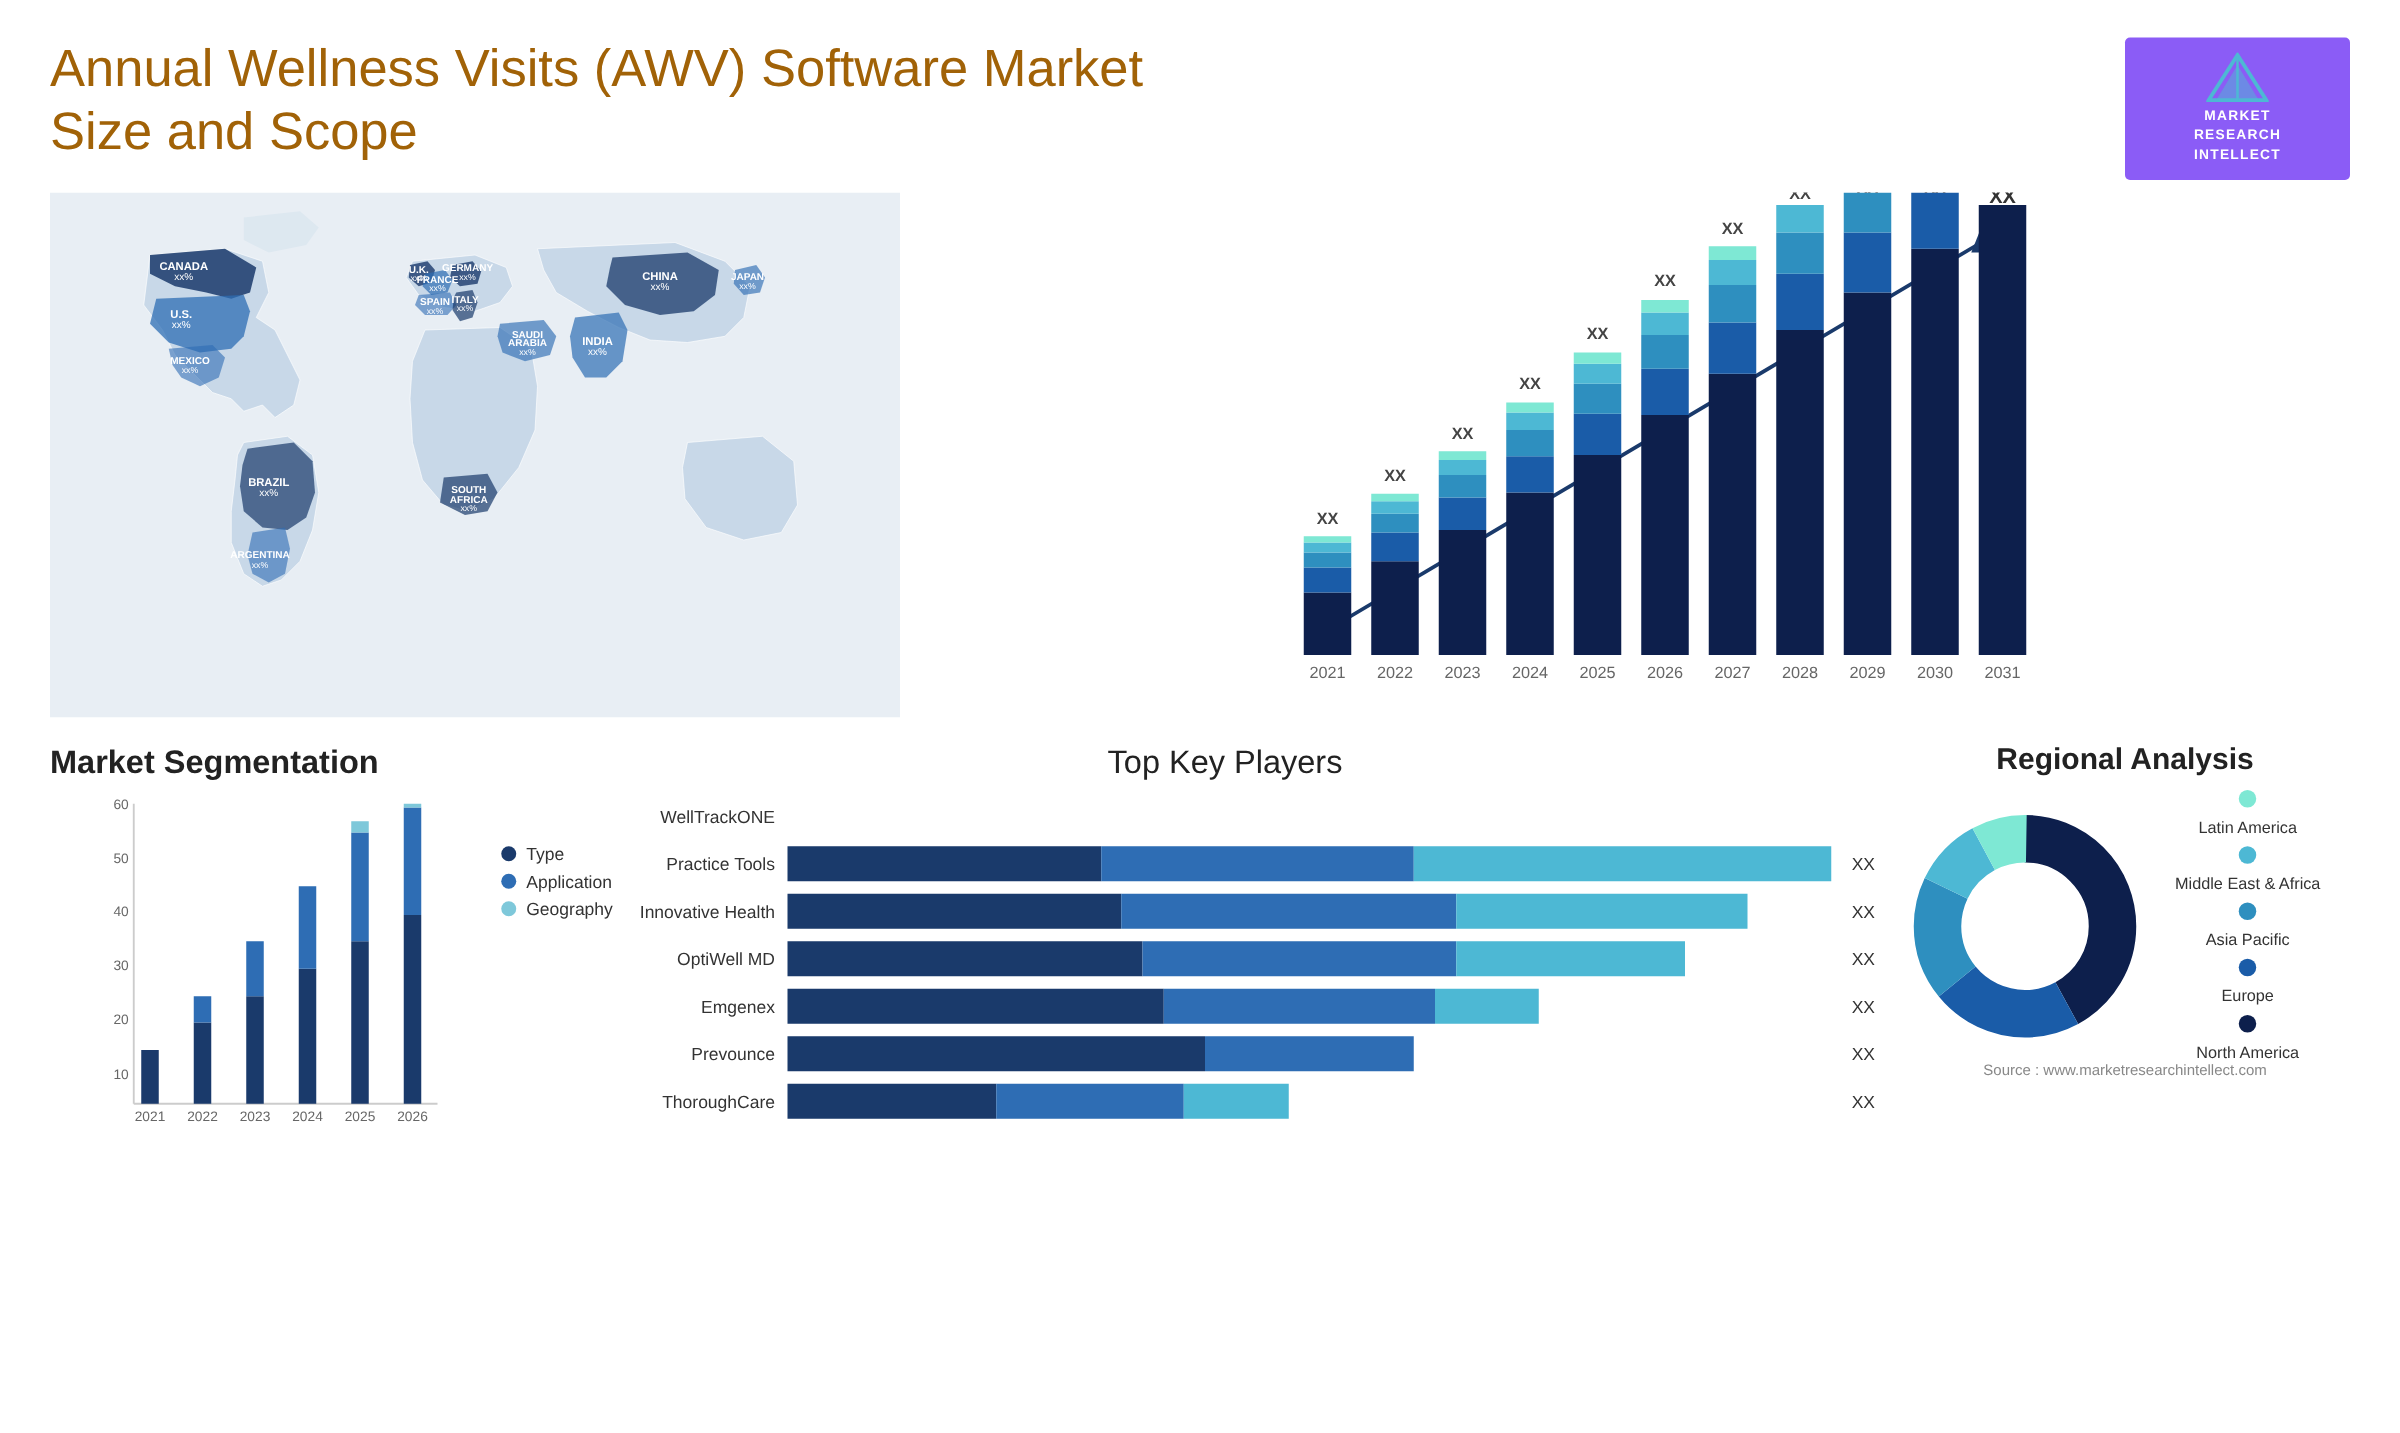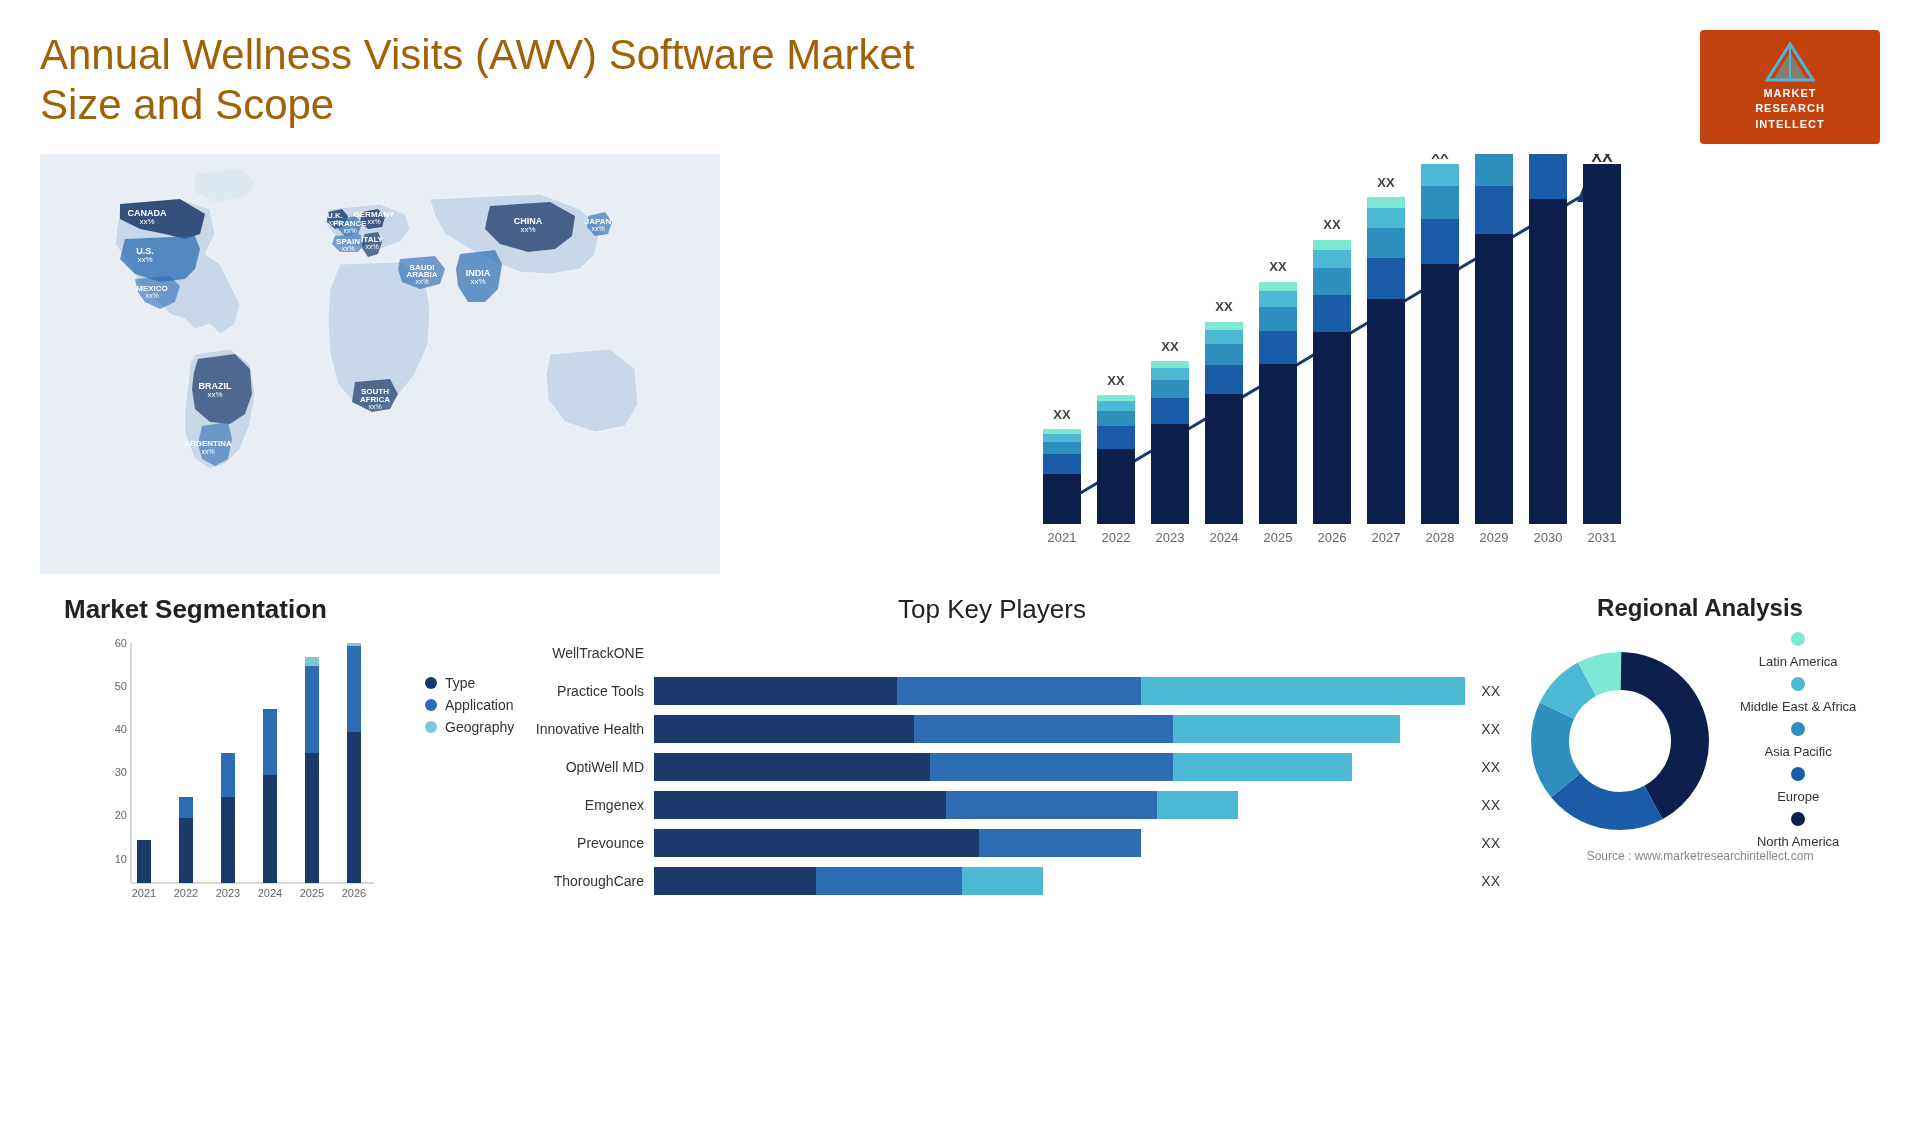--- a/index.html
+++ b/index.html
@@ -23,21 +23,21 @@
       font-size: 42px;
       font-weight: 400;
       color: #a16207;
       line-height: 1.2;
       max-width: 900px;
     }
     .logo-box {
       display: flex;
       flex-direction: column;
       align-items: center;
-      background: #c2410c;
+      background: #8b5cf6;
       color: #fff;
       padding: 12px 18px;
       border-radius: 4px;
       min-width: 180px;
     }
     .logo-icon {
       width: 50px;
       height: 40px;
       margin-bottom: 4px;
     }
@@ -67,21 +67,21 @@
     
     .chart-section {
       flex: 1;
       height: 420px;
       position: relative;
     }
 
     
     .bottom-row {
       display: flex;
-      padding: 20px 40px 0 64px;
+      padding: 20px 40px 0 40px;
       gap: 20px;
       height: 380px;
     }
 
     
     .segmentation-section {
       width: 380px;
       flex-shrink: 0;
     }
     .section-title {

